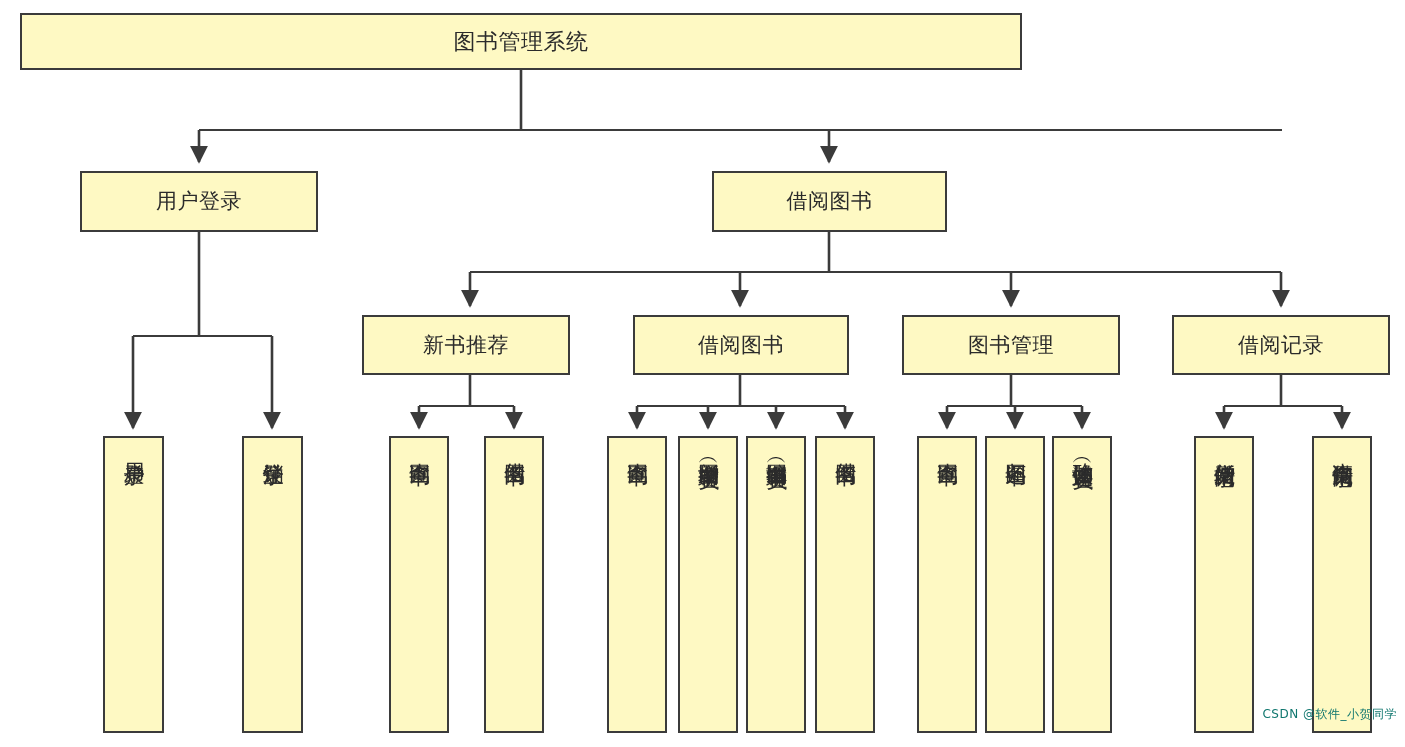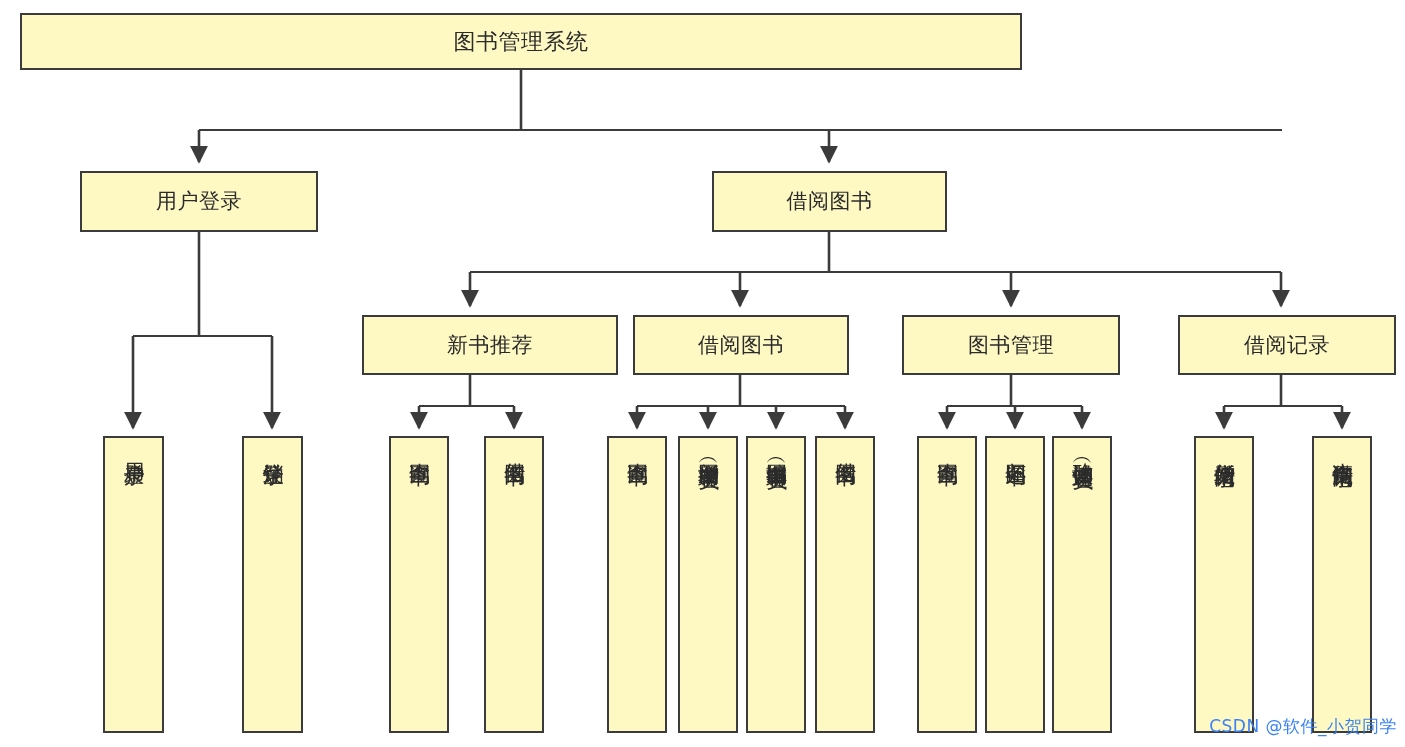--- a/index.html
+++ b/index.html
@@ -53,23 +53,23 @@
     text-orientation: upright;
     font-size: 21px;
     line-height: 1.32;
     letter-spacing: 1px;
     white-space: nowrap;
     color: #2b2b2b;
   }
   .watermark {
     position: absolute;
     right: 8px;
-    bottom: 9px;
-    font-size: 17px;
-    color: #3b82f6;
+    bottom: 24px;
+    font-size: 12px;
+    color: #0f766e;
     letter-spacing: 0.5px;
     white-space: nowrap;
   }
 </style>
 </head>
 <body>
 
 <div id="canvas">
 
   <svg class="edges" viewBox="0 0 1405 747">
@@ -126,30 +126,30 @@
     <span>图书管理系统</span>
   </div>
 
   <div class="node h" style="left:80px; top:171px; width:238px; height:61px;">
     <span>用户登录</span>
   </div>
   <div class="node h" style="left:712px; top:171px; width:235px; height:61px;">
     <span>借阅图书</span>
   </div>
 
-  <div class="node h" style="left:362px; top:315px; width:256px; height:60px;">
+  <div class="node h" style="left:362px; top:315px; width:208px; height:60px;">
     <span>新书推荐</span>
   </div>
   <div class="node h" style="left:633px; top:315px; width:216px; height:60px;">
     <span>借阅图书</span>
   </div>
   <div class="node h" style="left:902px; top:315px; width:218px; height:60px;">
     <span>图书管理</span>
   </div>
-  <div class="node h" style="left:1172px; top:315px; width:218px; height:60px;margin-left:6px;">
+  <div class="node h" style="left:1172px; top:315px; width:218px; height:60px;">
     <span>借阅记录</span>
   </div>
 
   <div class="node leaf" style="left:103px; top:436px; width:61px; height:297px;">
     <span class="vlabel">用户登录</span>
   </div>
   <div class="node leaf" style="left:242px; top:436px; width:61px; height:297px;">
     <span class="vlabel">注销登录</span>
   </div>
 

